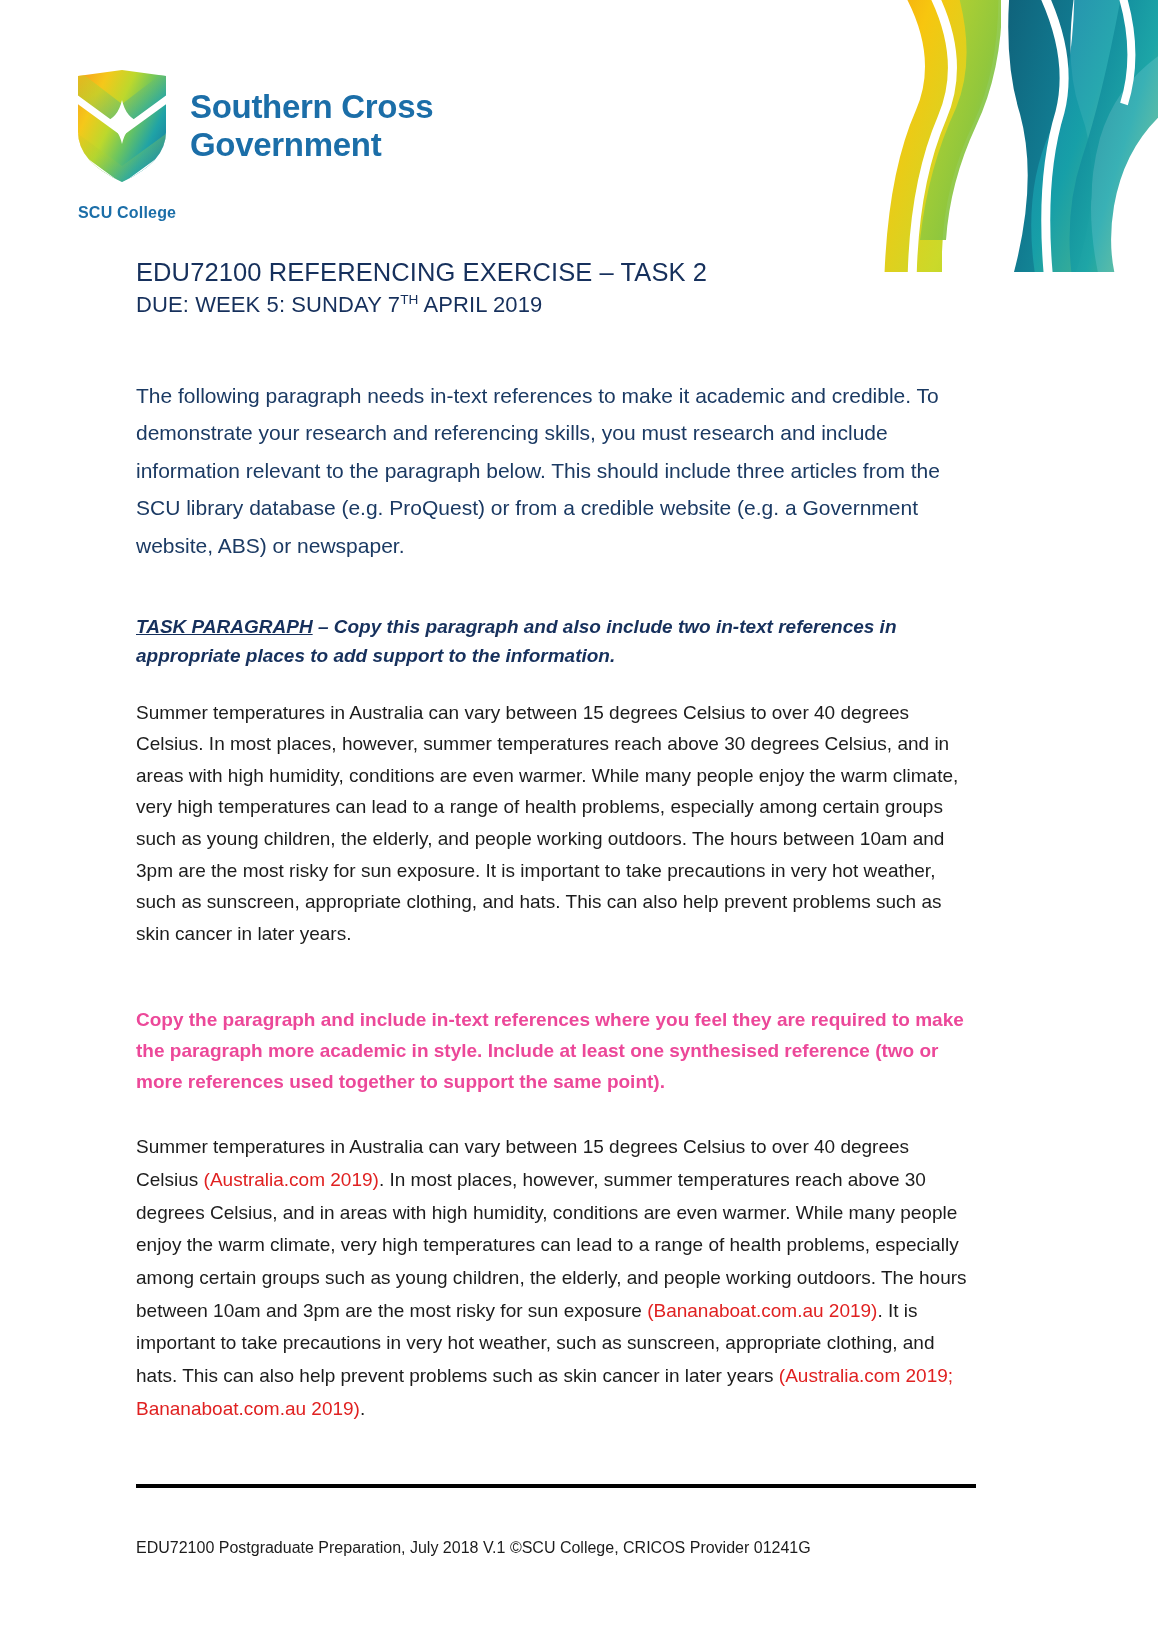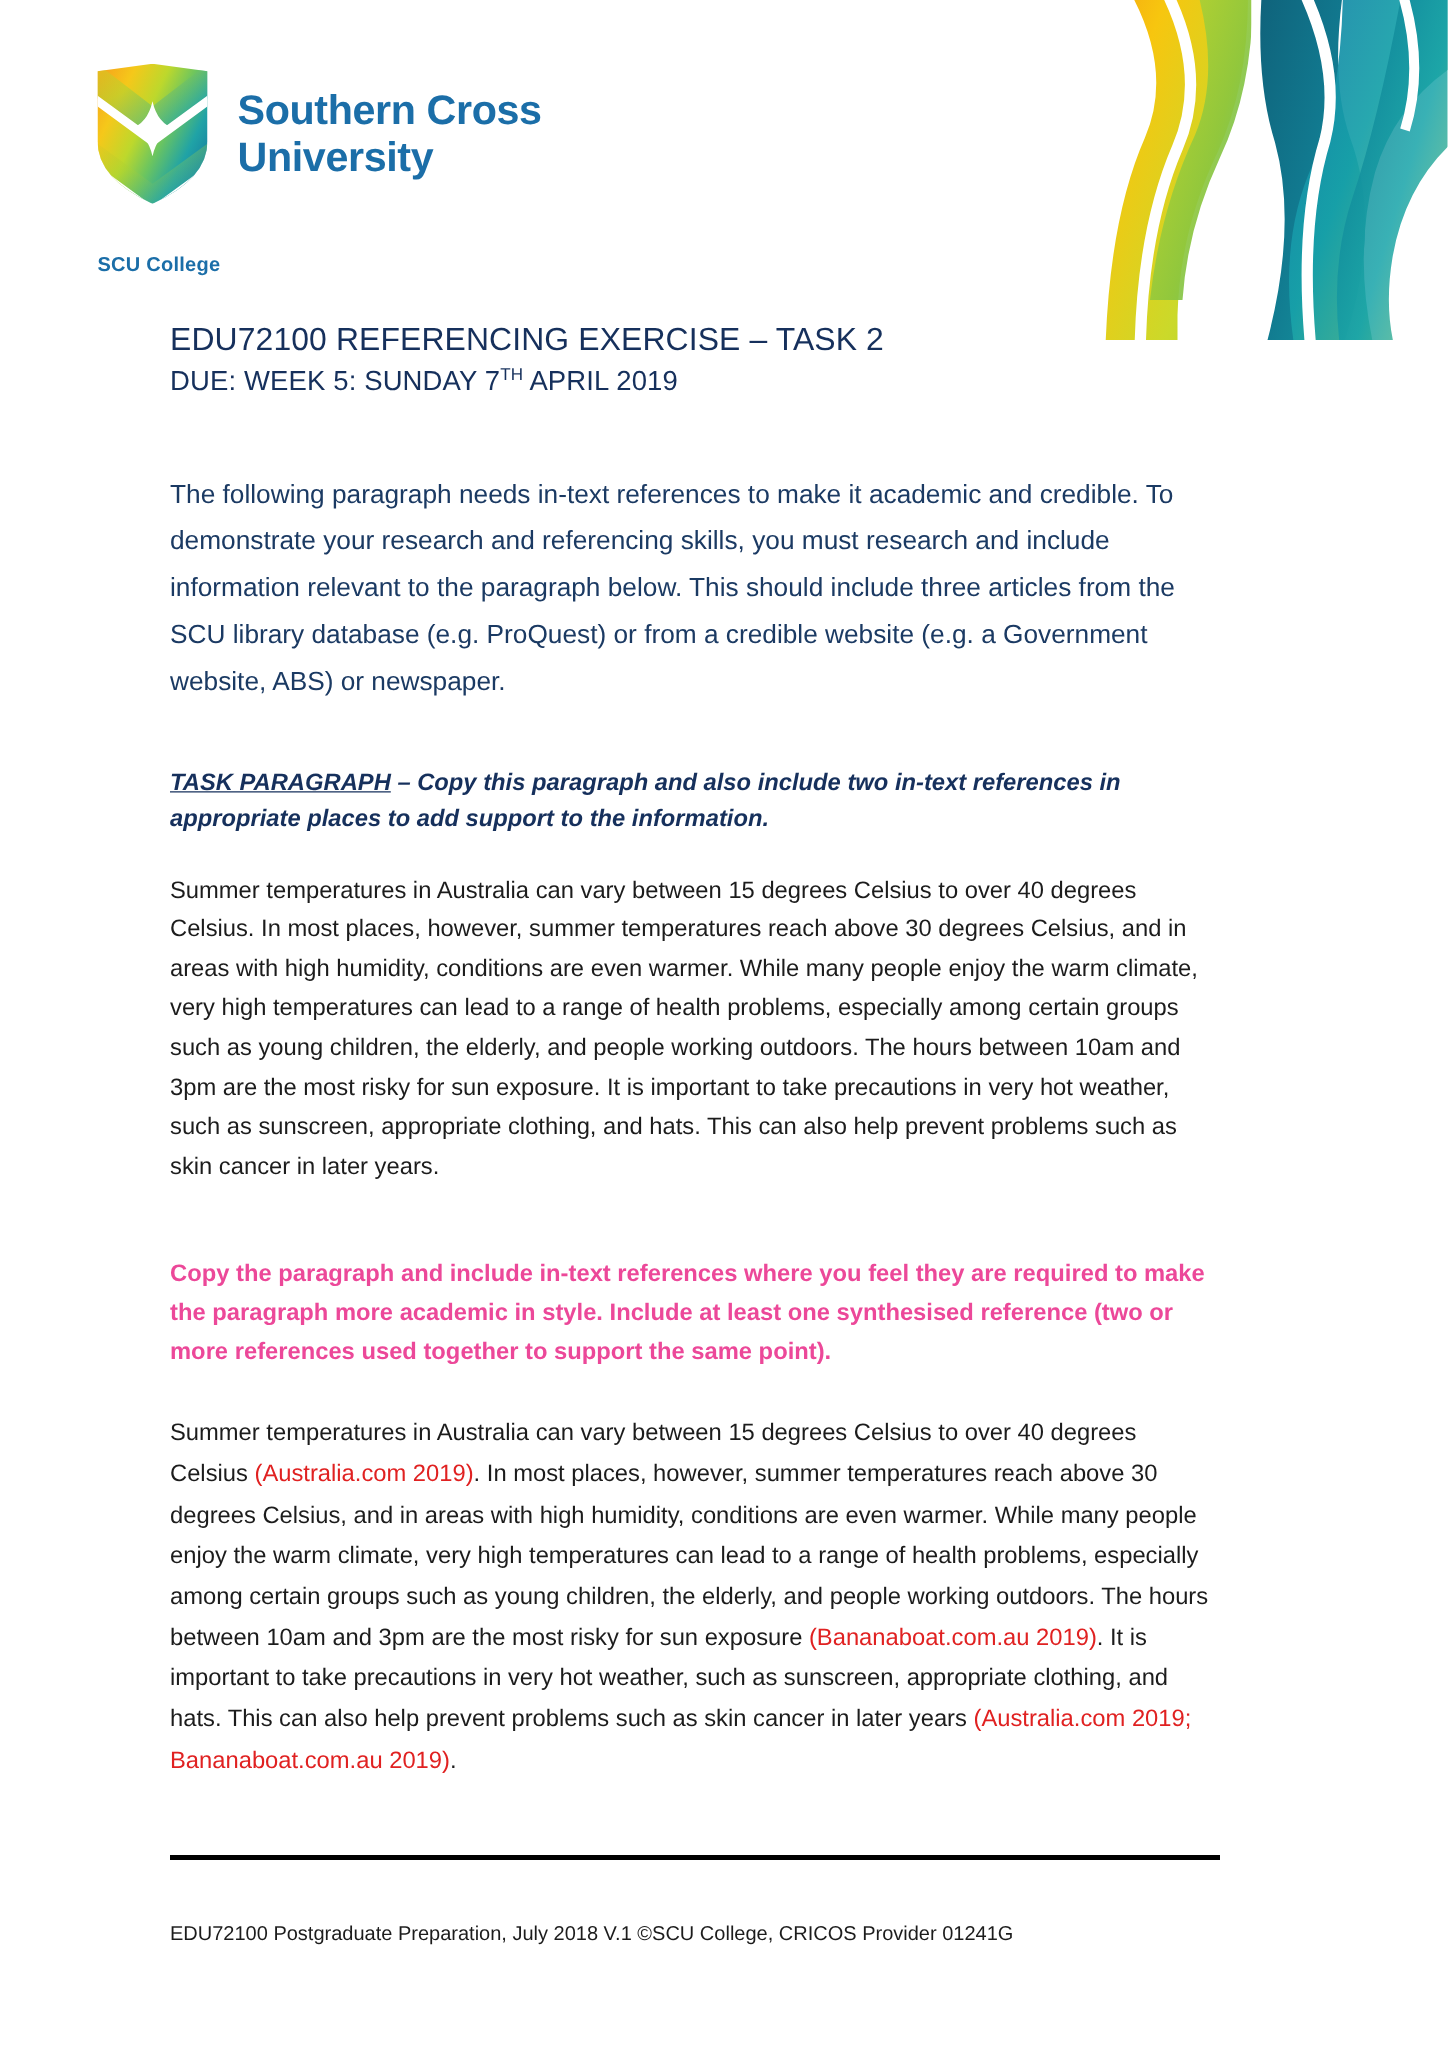--- a/index.html
+++ b/index.html
@@ -24,21 +24,21 @@
     right: -6px;
     width: 340px;
     height: 280px;
     pointer-events: none;
   }
 
   
   #logo-block {
     position: absolute;
     left: 76px;
-    top: 51px;
+    top: 70px;
     display: flex;
     align-items: center;
   }
   #logo-shield {
     width: 92px;
     height: 112px;
     flex: none;
   }
   #logo-wordmark {
     margin-left: 22px;
@@ -225,21 +225,21 @@
       <path d="M -6 58 L 46 96 L 98 58 L 98 86 L 46 124 L -6 86 Z" fill="url(#shieldGradB)" opacity="0.45"></path>
 
       <path d="M -6 24 L 46 62 L 98 24" stroke="#ffffff" stroke-width="7" fill="none"></path>
       <path d="M -6 80 L 46 118 L 98 80" stroke="#ffffff" stroke-width="7" fill="none"></path>
 
       <path d="M 46 30 Q 50 48 64 52 Q 50 56 46 74 Q 42 56 28 52 Q 42 48 46 30 Z" fill="#ffffff"></path>
     </g>
   </svg>
   <div id="logo-wordmark">
     <span class="wm-line">Southern Cross</span>
-    <span class="wm-line">University</span>
+    <span class="wm-line">Government</span>
   </div>
 </div>
 
 <div id="scu-college">SCU College</div>
 
 <div id="doc">
 
   <div class="title">EDU72100 REFERENCING EXERCISE – TASK 2</div>
 
   <div class="subtitle">

